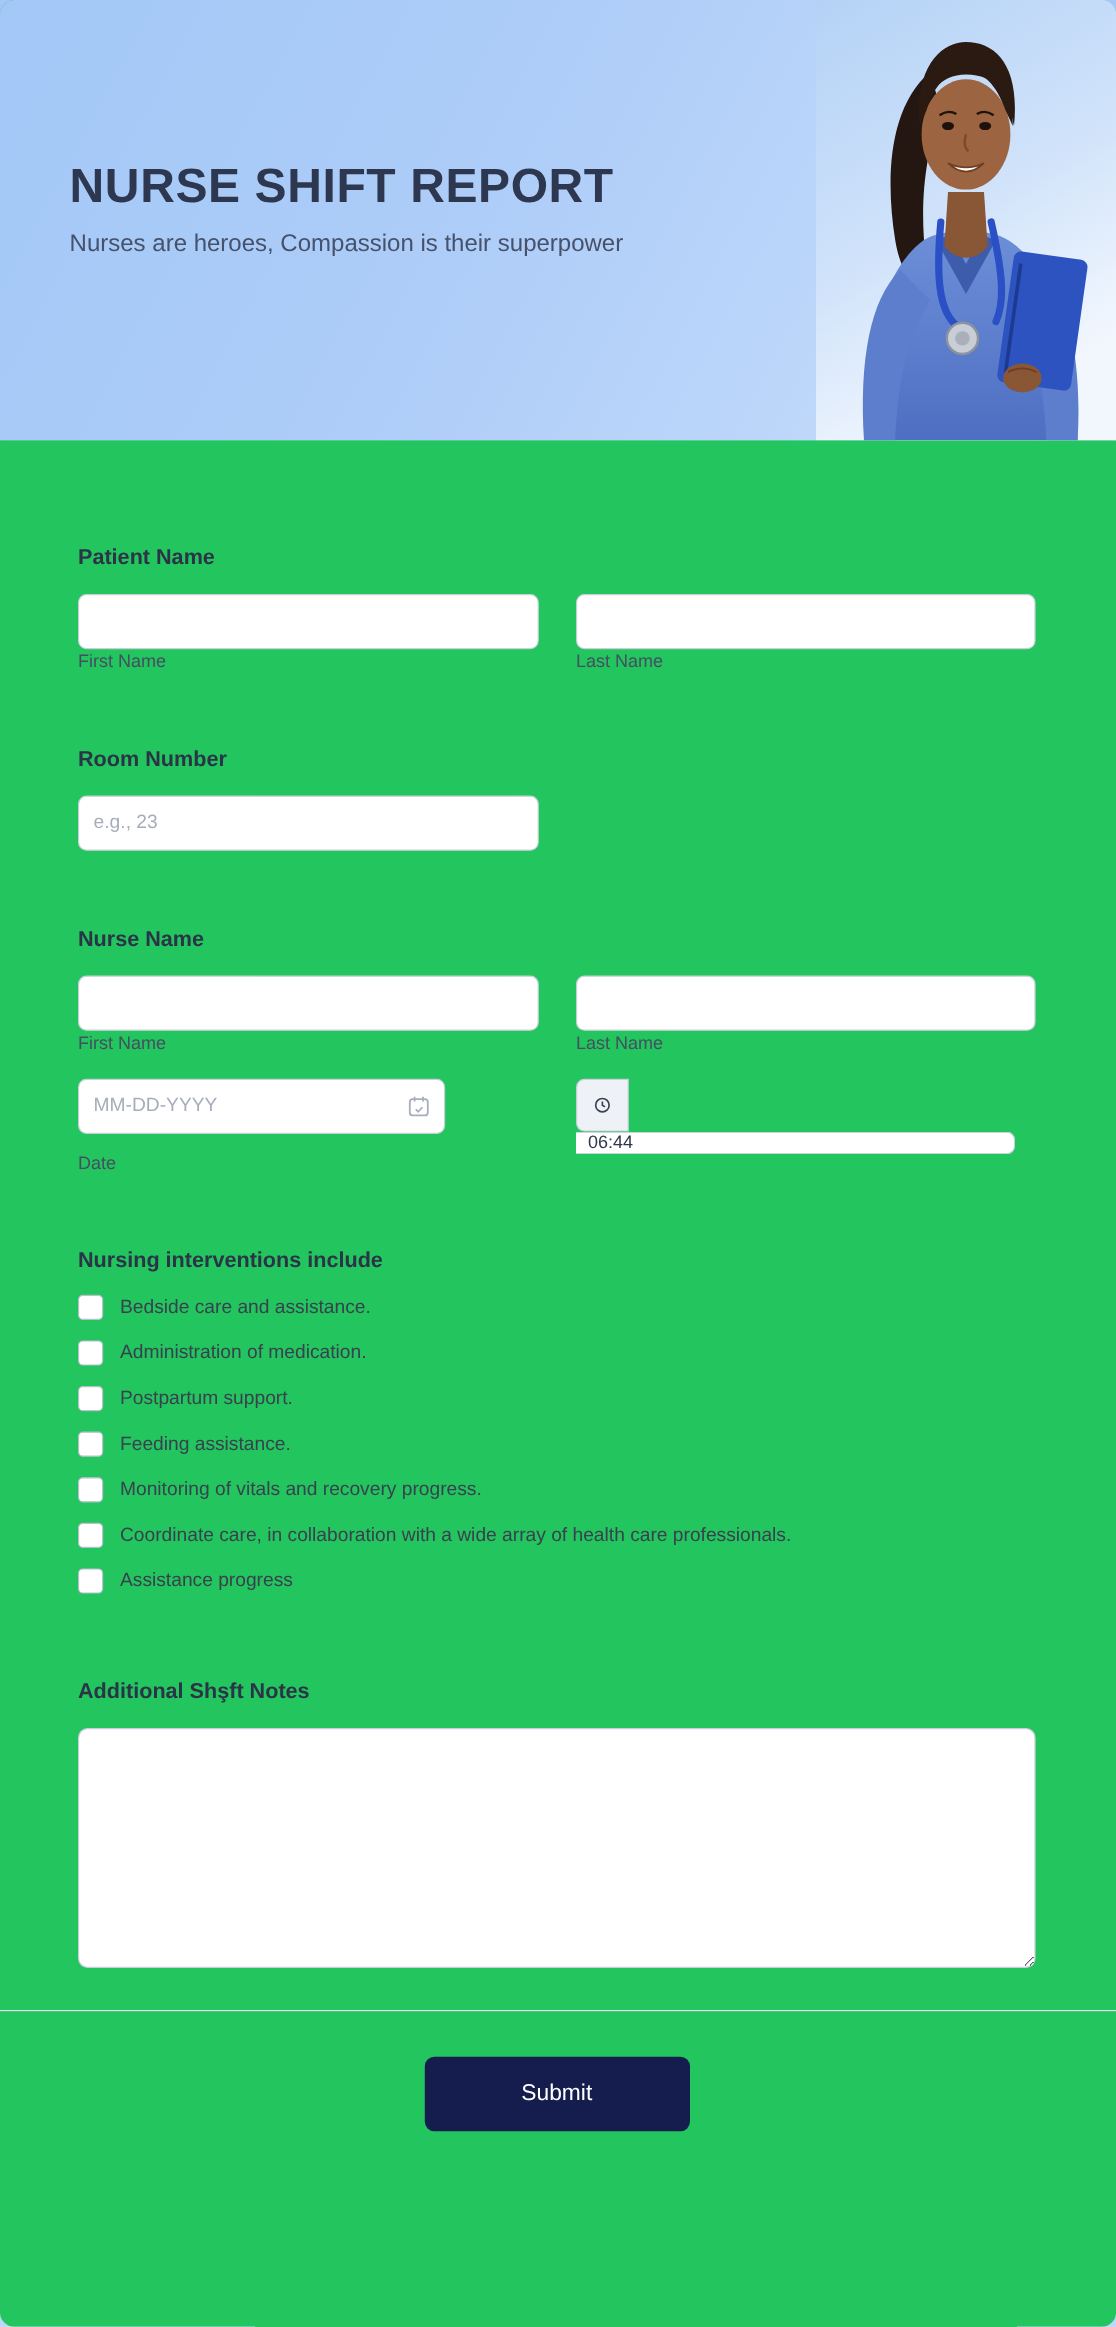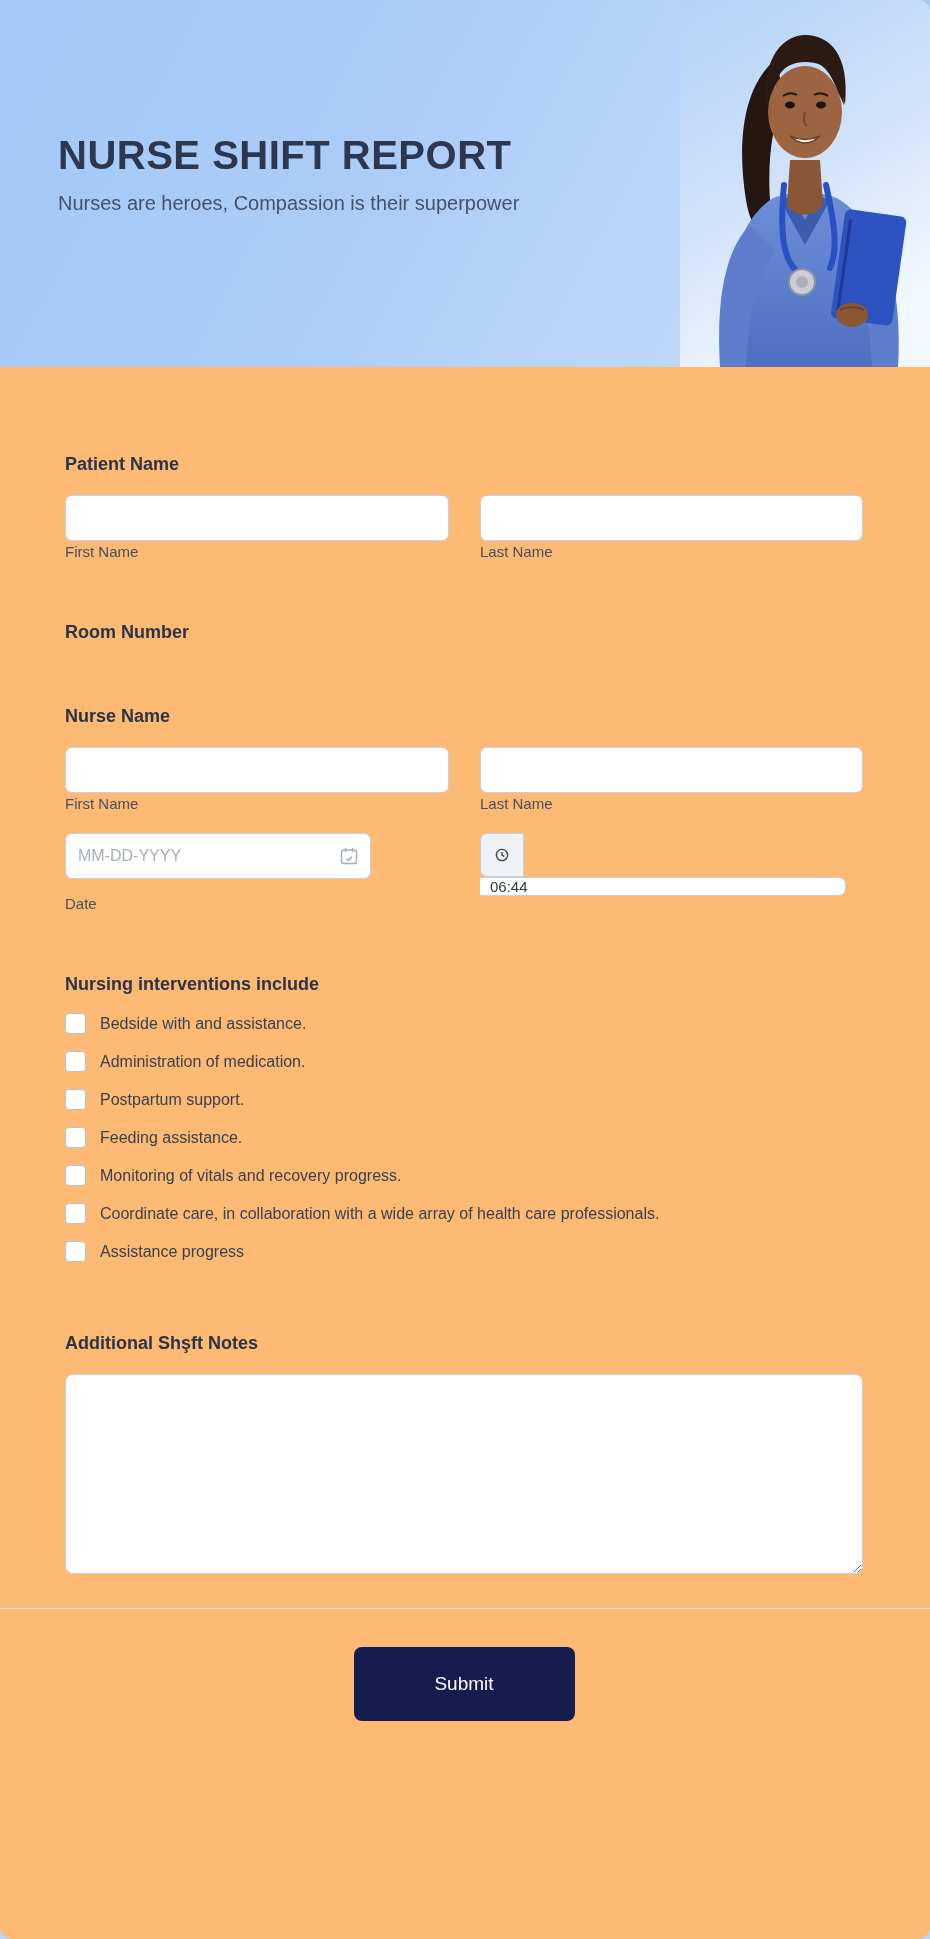--- a/index.html
+++ b/index.html
@@ -4,21 +4,21 @@
 <style>
   * { box-sizing: border-box; margin: 0; padding: 0; }
   html,body { width: 930px; }
   body {
     font-family: "Liberation Sans", sans-serif;
     background: linear-gradient(180deg, #a4c8f8 0%, #bcd7fa 100%);
     width: 930px; height: 1939px; overflow: hidden;
   }
   .card {
     width: 930px; height: 1939px;
-    background: #fdba74;
+    background: #22c55e;
     border-radius: 12px;
     overflow: hidden;
     position: relative;
   }
   
   .header {
     position: relative;
     height: 367px;
     background: linear-gradient(118deg, #a3c8f7 0%, #aecdf8 45%, #bdd7fa 75%, #d5e5fc 100%);
     overflow: hidden;
@@ -80,21 +80,21 @@
   .notes-area {
     margin-top: 20px; width: 798px; height: 200px;
     border: 1px solid #c9cfda; border-radius: 8px;
     resize: both; font-family: "Liberation Sans", sans-serif;
     font-size: 16px; color: #2f3749; padding: 10px 12px; outline: none;
   }
   
   .divider { height: 1px; background: #e2e8f2; margin: 30px -67px 0 -65px; }
   .footer { display: flex; justify-content: center; }
   .submit-btn {
-    margin-top: 38px; width: 221px; height: 74px;
+    margin-top: 38px; width: 221px; height: 62px;
     background: #151c4e; color: #ffffff; border: none; border-radius: 8px;
     font-family: "Liberation Sans", sans-serif; font-size: 19px; font-weight: 500;
     cursor: pointer;
   }
 </style>
 </head>
 <body>
 
 <div class="card">
 
@@ -169,20 +169,23 @@
         <input class="text-input" type="text" value="" style="">
       </div>
     </div>
     <div class="two-col mt-sublab">
       <div class="col-a sub-label">First Name</div>
       <div class="col-b sub-label">Last Name</div>
     </div>
 
     
     <div class="field-label mt-section">Room Number</div>
+    <div class="mt-inputs" style="width:384px;">
+      <input class="text-input" type="text" placeholder="e.g., 23" style="">
+    </div>
 
     
     <div class="field-label mt-section2">Nurse Name</div>
     <div class="two-col mt-inputs">
       <div class="col-a">
         <input class="text-input" type="text" value="" style="">
       </div>
       <div class="col-b">
         <input class="text-input" type="text" value="" style="">
       </div>
@@ -217,21 +220,21 @@
           <input class="time-input" type="text" value="06:44" style="">
         </div>
       </div>
     </div>
 
     
     <div class="field-label mt-section">Nursing interventions include</div>
     <ul class="check-list">
       <li class="check-row">
         <span class="checkbox"></span>
-        <span class="check-label">Bedside with and assistance.</span>
+        <span class="check-label">Bedside care and assistance.</span>
       </li>
       <li class="check-row">
         <span class="checkbox"></span>
         <span class="check-label">Administration of medication.</span>
       </li>
       <li class="check-row">
         <span class="checkbox"></span>
         <span class="check-label">Postpartum support.</span>
       </li>
       <li class="check-row">

